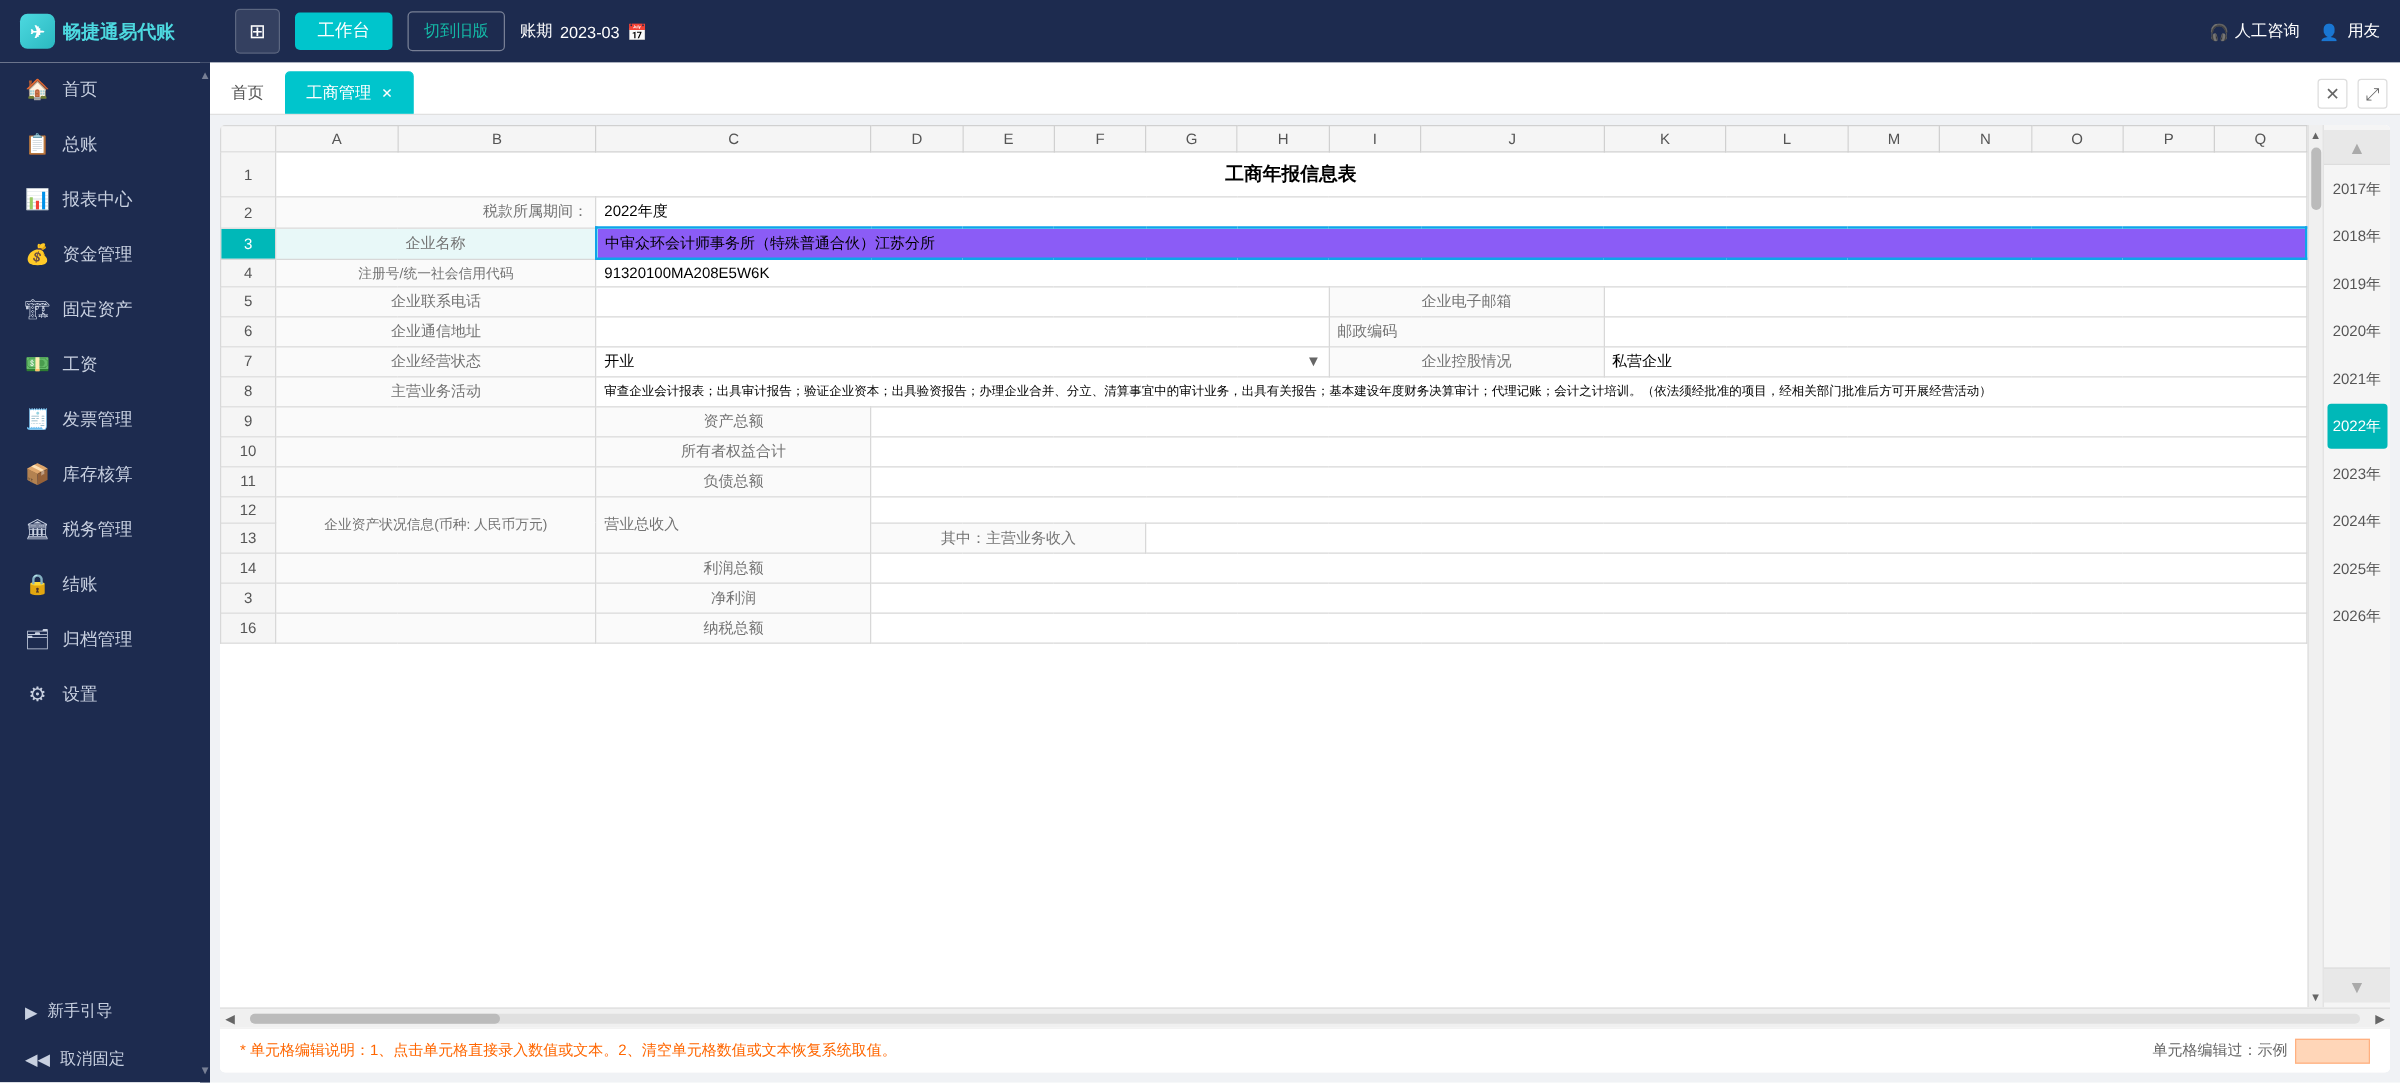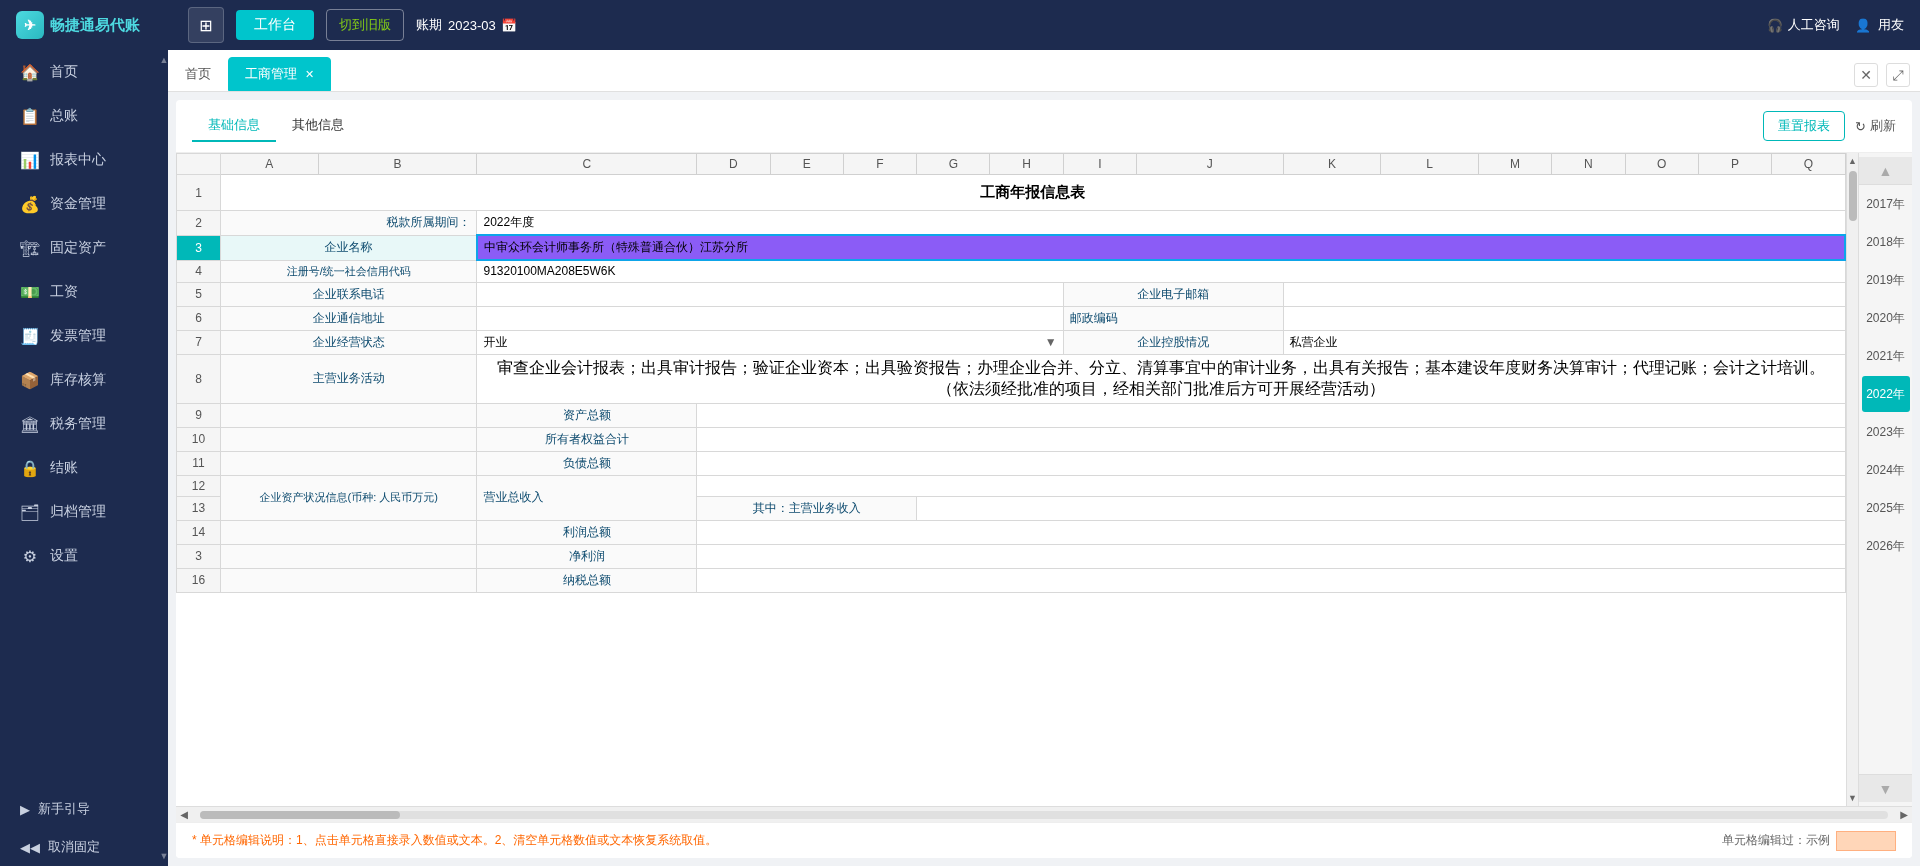--- a/index.html
+++ b/index.html
@@ -6,21 +6,21 @@
     body { font-family: 'Microsoft YaHei', Arial, sans-serif; font-size: 13px; background: #f0f2f5; width: 1920px; height: 866px; overflow: hidden; display: flex; flex-direction: column; }
 
     
     .topbar { height: 50px; background: #1d2b4f; display: flex; align-items: center; padding: 0 16px; gap: 12px; flex-shrink: 0; }
     .topbar-logo { display: flex; align-items: center; gap: 6px; color: #4dd9e0; font-size: 15px; font-weight: bold; min-width: 160px; }
     .topbar-logo-icon { width: 28px; height: 28px; background: linear-gradient(135deg, #4dd9e0, #2ab8c0); border-radius: 6px; display: flex; align-items: center; justify-content: center; color: white; font-size: 14px; }
     .company-selector { display: flex; align-items: center; gap: 6px; background: rgba(255,255,255,0.1); border: 1px solid rgba(255,255,255,0.2); border-radius: 4px; padding: 4px 10px; color: white; font-size: 13px; min-width: 220px; cursor: pointer; }
     .company-selector .arrow { color: #aaa; }
     .topbar-icon-btn { width: 36px; height: 36px; background: rgba(255,255,255,0.1); border: 1px solid rgba(255,255,255,0.2); border-radius: 4px; display: flex; align-items: center; justify-content: center; color: white; cursor: pointer; font-size: 16px; }
     .workbench-btn { background: #00c5cc; color: white; border: none; border-radius: 4px; padding: 6px 18px; font-size: 14px; cursor: pointer; }
-    .old-version-btn { background: transparent; color: #84cc16; border: 1px solid rgba(255,255,255,0.4); border-radius: 4px; padding: 6px 12px; font-size: 13px; cursor: pointer; }
+    .old-version-btn { background: transparent; color: #14b8a6; border: 1px solid rgba(255,255,255,0.4); border-radius: 4px; padding: 6px 12px; font-size: 13px; cursor: pointer; }
     .period-info { color: white; font-size: 13px; display: flex; align-items: center; gap: 6px; }
     .topbar-right { margin-left: auto; display: flex; align-items: center; gap: 16px; color: white; font-size: 13px; }
     .topbar-right .service { display: flex; align-items: center; gap: 4px; cursor: pointer; }
     .topbar-right .user { display: flex; align-items: center; gap: 6px; cursor: pointer; }
 
     
     .main-layout { display: flex; flex: 1; overflow: hidden; }
 
     
     .sidebar { width: 168px; background: #1d2b4f; display: flex; flex-direction: column; flex-shrink: 0; overflow-y: auto; }
@@ -51,21 +51,21 @@
     .toolbar-right { display: flex; align-items: center; gap: 10px; }
     .reset-btn { border: 1px solid #00b8b8; color: #00b8b8; background: white; border-radius: 4px; padding: 5px 14px; font-size: 13px; cursor: pointer; }
     .refresh-btn { color: #555; font-size: 13px; cursor: pointer; display: flex; align-items: center; gap: 4px; background: none; border: none; }
     .spreadsheet-container { flex: 1; overflow: auto; position: relative; }
 
     
     .sheet-table { width: 100%; border-collapse: collapse; table-layout: fixed; }
     .sheet-table td, .sheet-table th { border: 1px solid #d8d8d8; font-size: 12px; padding: 3px 6px; vertical-align: middle; white-space: nowrap; overflow: hidden; }
     .sheet-table .row-num { width: 36px; min-width: 36px; background: #f5f5f5; text-align: center; color: #555; font-size: 12px; }
     .cell-title { background: #f9f9f9; font-weight: bold; font-size: 14px; text-align: center; }
-    .cell-label { background: #fafafa; text-align: center; color: #0c4a6e; }
+    .cell-label { background: #fafafa; text-align: center; color: #737373; }
     .cell-value { background: white; }
 
     
     .year-sidebar { width: 54px; background: #f5f5f5; border-left: 1px solid #ddd; display: flex; flex-direction: column; align-items: center; padding: 4px 0; flex-shrink: 0; }
     .year-btn { width: 48px; height: 36px; display: flex; align-items: center; justify-content: center; font-size: 12px; color: #555; cursor: pointer; border-radius: 3px; margin: 1px 0; text-align: center; }
     .year-btn.active { background: #00b8b8; color: white; border-radius: 3px; }
 
     
     .h-scrollbar { height: 16px; background: #f0f0f0; border-top: 1px solid #ddd; display: flex; align-items: center; flex-shrink: 0; }
     .h-scroll-track { flex: 1; height: 8px; background: #e0e0e0; border-radius: 4px; margin: 0 8px; position: relative; }
@@ -184,37 +184,20 @@
         <span class="tab-close">✕</span>
       </div>
       <div class="tab-bar-actions">
         <div class="tab-action-btn">✕</div>
         <div class="tab-action-btn">⤢</div>
       </div>
     </div>
 
     <div class="page-content">
 
-      <div class="page-toolbar">
-        <div class="tabs-row">
-          <div class="sub-tab active">
-            <span>基础信息</span>
-          </div>
-          <div class="sub-tab">
-            <span>其他信息</span>
-          </div>
-        </div>
-        <div class="toolbar-right">
-          <button class="reset-btn">重置报表</button>
-          <button class="refresh-btn">
-            <span>↻</span>
-            <span>刷新</span>
-          </button>
-        </div>
-      </div>
 
       <div style="flex:1; display:flex; overflow:hidden;">
 
         <div class="spreadsheet-container">
           <table class="sheet-table" style="min-width:1200px;">
 
             <thead>
               <tr>
                 <th class="row-num" style="background:#f5f5f5;"></th>
                 <th style="width:80px; background:#f5f5f5; font-weight:normal; font-size:12px; color:#555; text-align:center; border:1px solid #d0d0d0;">A</th>
@@ -286,21 +269,21 @@
                     <span style="color:#666;">▼</span>
                   </div>
                 </td>
                 <td colspan="2" class="cell-label" style="text-align:center; background:#fafafa;">企业控股情况</td>
                 <td colspan="7" class="cell-value">私营企业</td>
               </tr>
 
               <tr>
                 <td class="row-num">8</td>
                 <td colspan="2" class="cell-label" style="text-align:center; background:#fafafa;">主营业务活动</td>
-                <td colspan="15" class="cell-value" style="font-size:16px; white-space:normal; overflow:hidden; max-height:40px;text-align:center;">审查企业会计报表；出具审计报告；验证企业资本；出具验资报告；办理企业合并、分立、清算事宜中的审计业务，出具有关报告；基本建设年度财务决算审计；代理记账；会计之计培训。（依法须经批准的项目，经相关部门批准后方可开展经营活动）</td>
+                <td colspan="15" class="cell-value" style="font-size:10px; white-space:normal; overflow:hidden; max-height:40px;">审查企业会计报表；出具审计报告；验证企业资本；出具验资报告；办理企业合并、分立、清算事宜中的审计业务，出具有关报告；基本建设年度财务决算审计；代理记账；会计之计培训。（依法须经批准的项目，经相关部门批准后方可开展经营活动）</td>
               </tr>
 
               <tr>
                 <td class="row-num">9</td>
                 <td colspan="2" style="background:#fafafa; border:1px solid #d8d8d8;"></td>
                 <td class="cell-label" style="background:#fafafa; text-align:center;">资产总额</td>
                 <td colspan="14" class="cell-value"></td>
               </tr>
 
               <tr>

